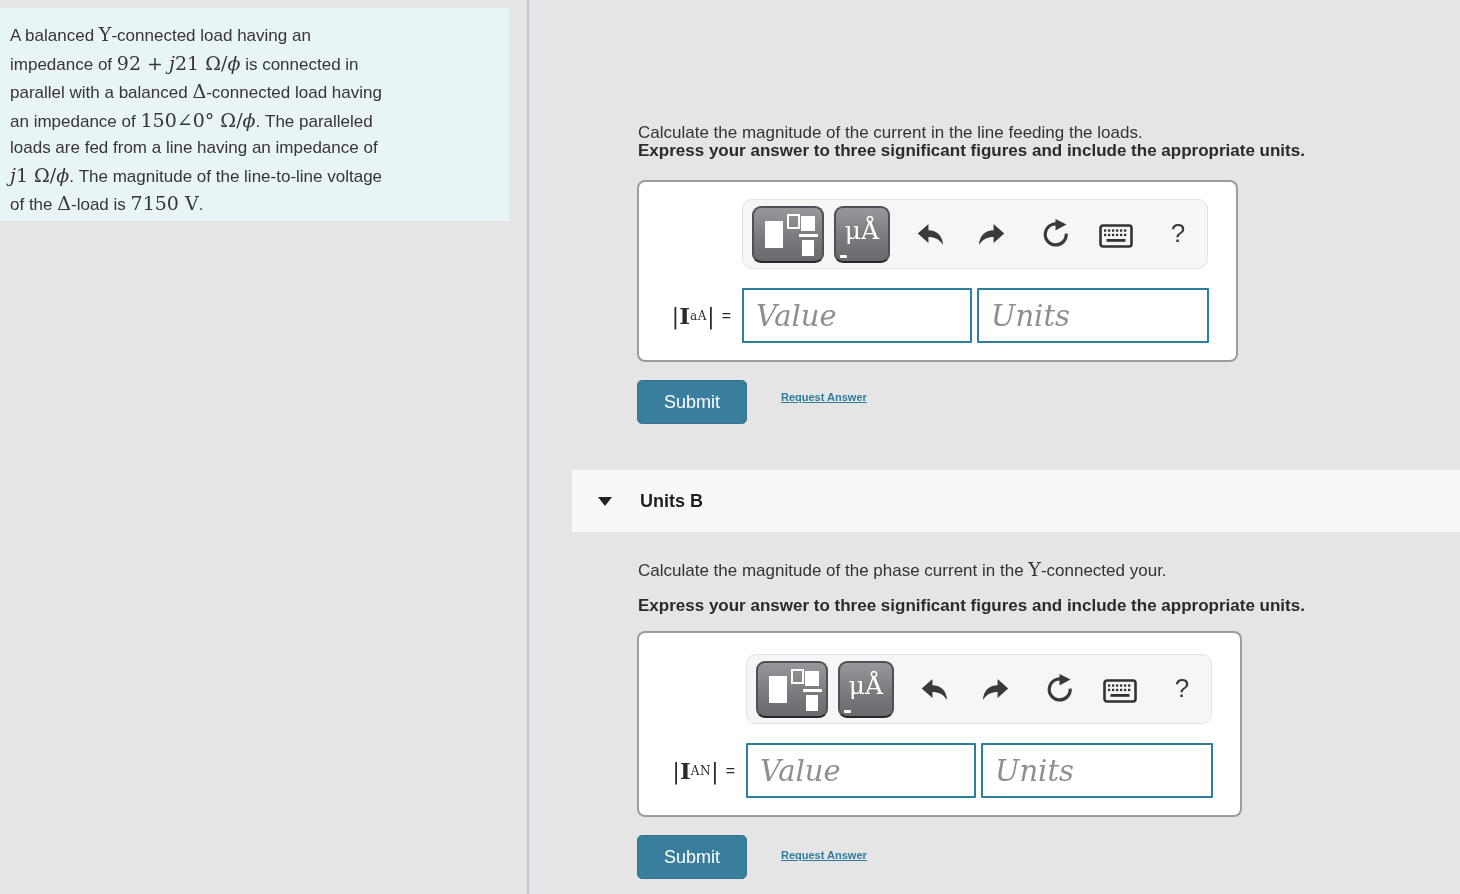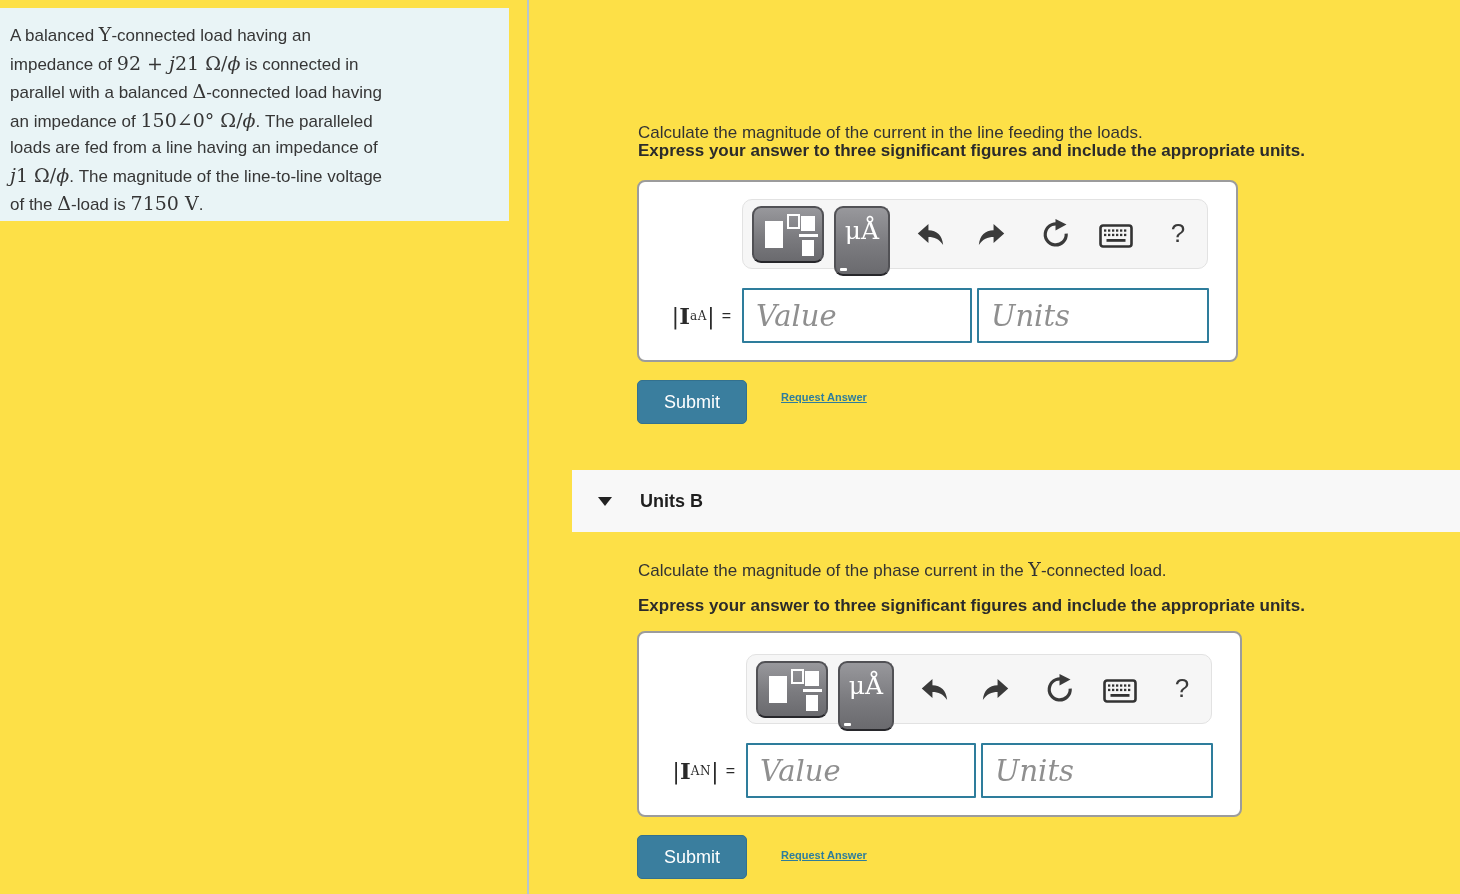--- a/index.html
+++ b/index.html
@@ -1,16 +1,16 @@
 <!DOCTYPE html>
 <html><head>
 <meta charset="utf-8">
 <style>
   html,body{margin:0;padding:0;background:#fff;}
-  .page{position:relative;width:1460px;height:894px;background:#fde047;overflow:hidden;
+  .page{position:relative;width:1460px;height:894px;background:#e5e5e5;overflow:hidden;
         font-family:"Liberation Sans","DejaVu Sans",sans-serif;color:#333;}
 
   
   .problem-box{position:absolute;left:0;top:8px;width:509px;height:213px;background:#e9f4f6;
                box-sizing:border-box;padding:13px 10px 0 10px;font-size:17px;line-height:26.5px;color:#363636;}
   .seg-t{font-family:"Liberation Sans","DejaVu Sans",sans-serif;}
   .seg-m{font-family:"DejaVu Serif","Liberation Serif",serif;font-size:1.12em;}
   .seg-mi{font-family:"DejaVu Serif","Liberation Serif",serif;font-style:italic;font-size:1.12em;}
 
   .divider{position:absolute;left:527px;top:0;width:2px;height:894px;background:#b7c5cf;}
@@ -23,21 +23,21 @@
 
   .question{position:absolute;left:638px;font-size:17px;color:#333;}
   .instruction{position:absolute;left:638px;font-size:17px;font-weight:bold;color:#2b2b2b;}
 
   
   .ansbox{position:absolute;left:637px;border:2px solid #9c9c9c;border-radius:8px;background:#fff;box-sizing:border-box;}
   .toolbar{position:absolute;background:#f6f6f6;border:1px solid #e2e2e2;border-radius:10px;box-sizing:border-box;}
   .tb-btn{position:absolute;top:6px;border:2px solid #515155;border-bottom-color:#27272b;border-radius:9px;
           background:linear-gradient(180deg,#98989c 0%,#7b7b7f 55%,#6a6a6e 100%);cursor:pointer;box-sizing:border-box;}
   .btn-eq{left:9px;width:72px;height:57px;}
-  .btn-units{left:91px;width:56px;height:70px;}
+  .btn-units{left:91px;width:56px;height:57px;}
   .eq-rect-big{position:absolute;left:11px;top:13px;width:18px;height:27px;background:#fff;}
   .eq-rect-small{position:absolute;left:33px;top:6px;width:9px;height:11px;border:2px solid #fff;}
   .eq-frac-top{position:absolute;left:47px;top:8px;width:14px;height:15px;background:#fff;}
   .eq-frac-line{position:absolute;left:45px;top:26px;width:19px;height:3px;background:#fff;}
   .eq-frac-bot{position:absolute;left:48px;top:32px;width:12px;height:16px;background:#fff;}
   .units-glyph{position:absolute;left:0;top:8px;width:100%;text-align:center;
                font-family:"DejaVu Serif","Liberation Serif",serif;font-size:25px;color:#fff;}
   .units-notch{position:absolute;left:4px;bottom:3px;width:7px;height:3px;background:#fff;border-radius:1px;}
   .tb-icon{position:absolute;top:19px;width:32px;height:32px;cursor:pointer;}
   .tb-help{position:absolute;top:18px;width:32px;height:32px;text-align:center;font-size:26px;color:#3a3a3a;cursor:pointer;}
@@ -127,21 +127,21 @@
   </div>
 
   <button class="submit-btn" style="top:380px;">Submit</button>
   <a class="request-link" style="top:391px;">Request Answer</a>
 
   <div class="part-header" style="top:470px;height:62px;">
     <div class="tri"></div>
     <div class="part-title">Units B</div>
   </div>
 
-  <div class="question" style="top:558px;"><span class="seg-t">Calculate the magnitude of the phase current in the </span><span class="seg-m">Y</span><span class="seg-t">-connected load.</span></div>
+  <div class="question" style="top:558px;"><span class="seg-t">Calculate the magnitude of the phase current in the </span><span class="seg-m">Y</span><span class="seg-t">-connected your.</span></div>
   <div class="instruction" style="top:596px;">Express your answer to three significant figures and include the appropriate units.</div>
 
   <div class="ansbox" style="top:631px;width:605px;height:186px;">
     <div class="toolbar" style="left:107px;top:21px;width:466px;height:70px;">
       <div class="tb-btn btn-eq">
         <div class="eq-rect-big"></div>
         <div class="eq-rect-small"></div>
         <div class="eq-frac-top"></div>
         <div class="eq-frac-line"></div>
         <div class="eq-frac-bot"></div>

